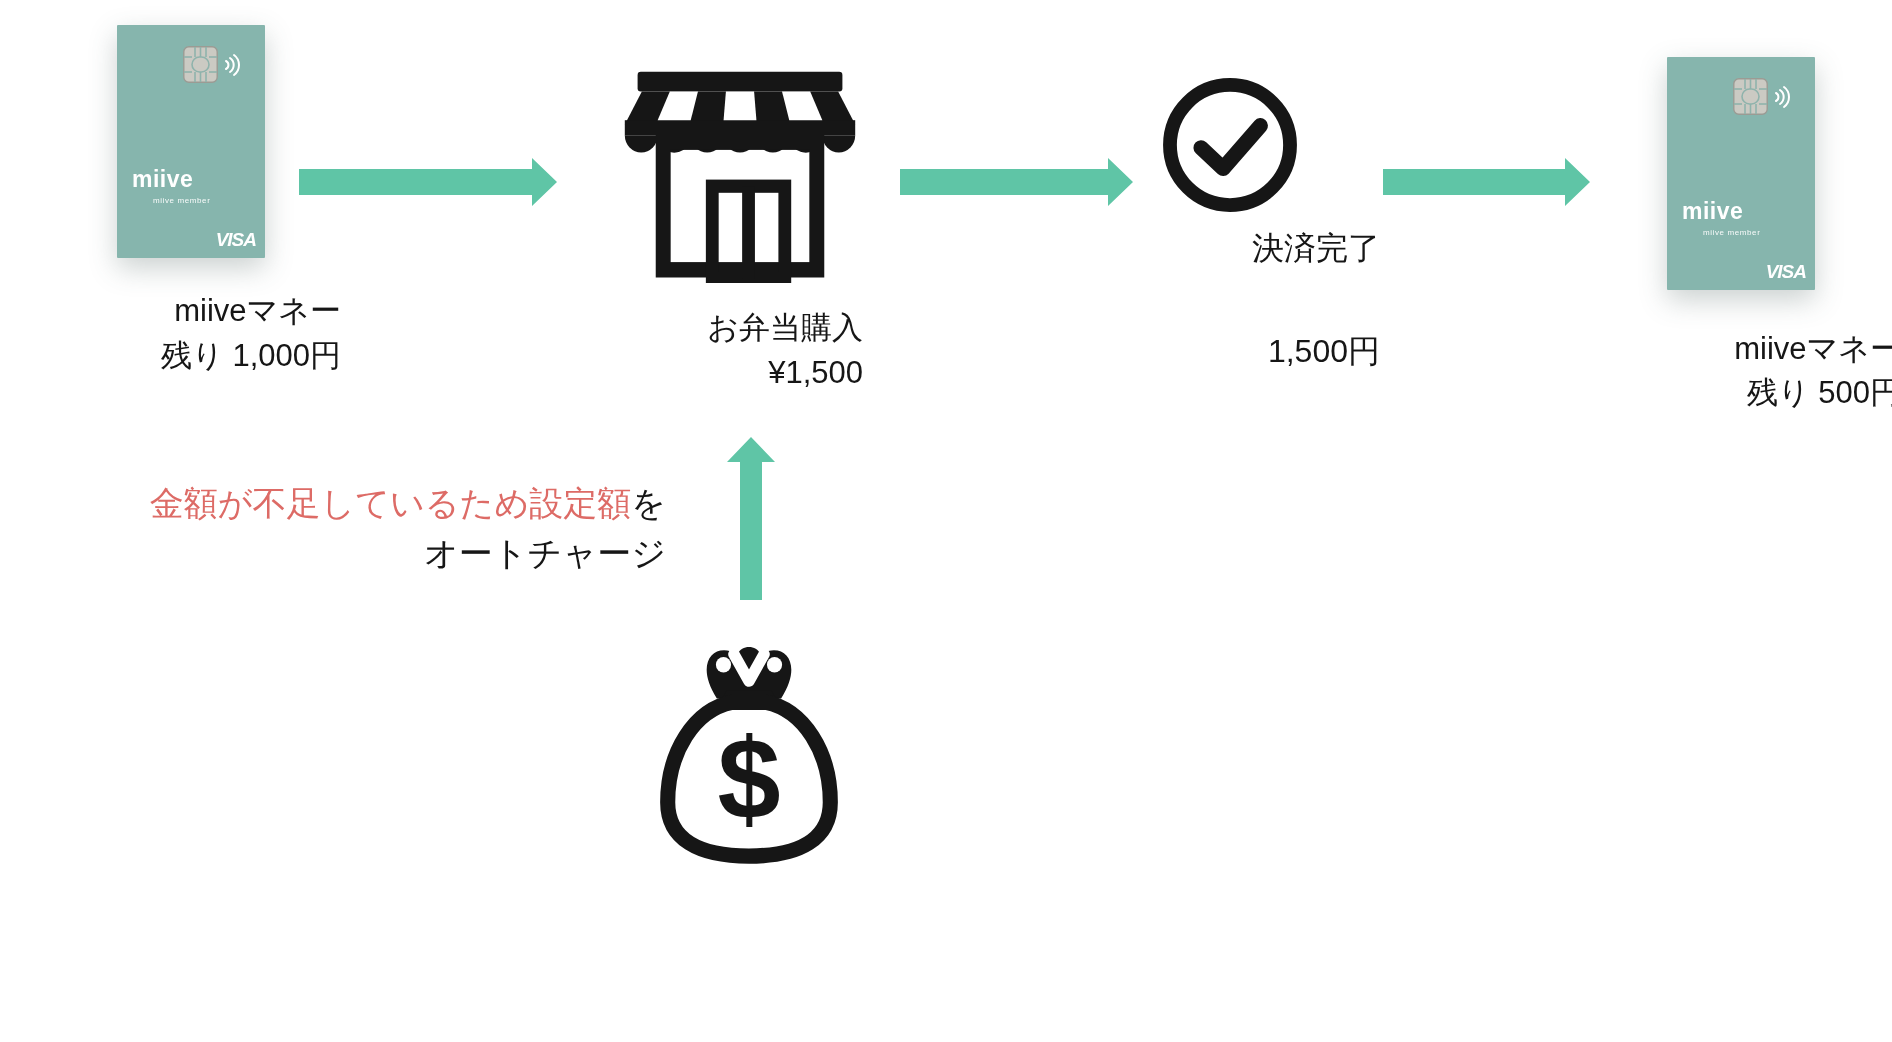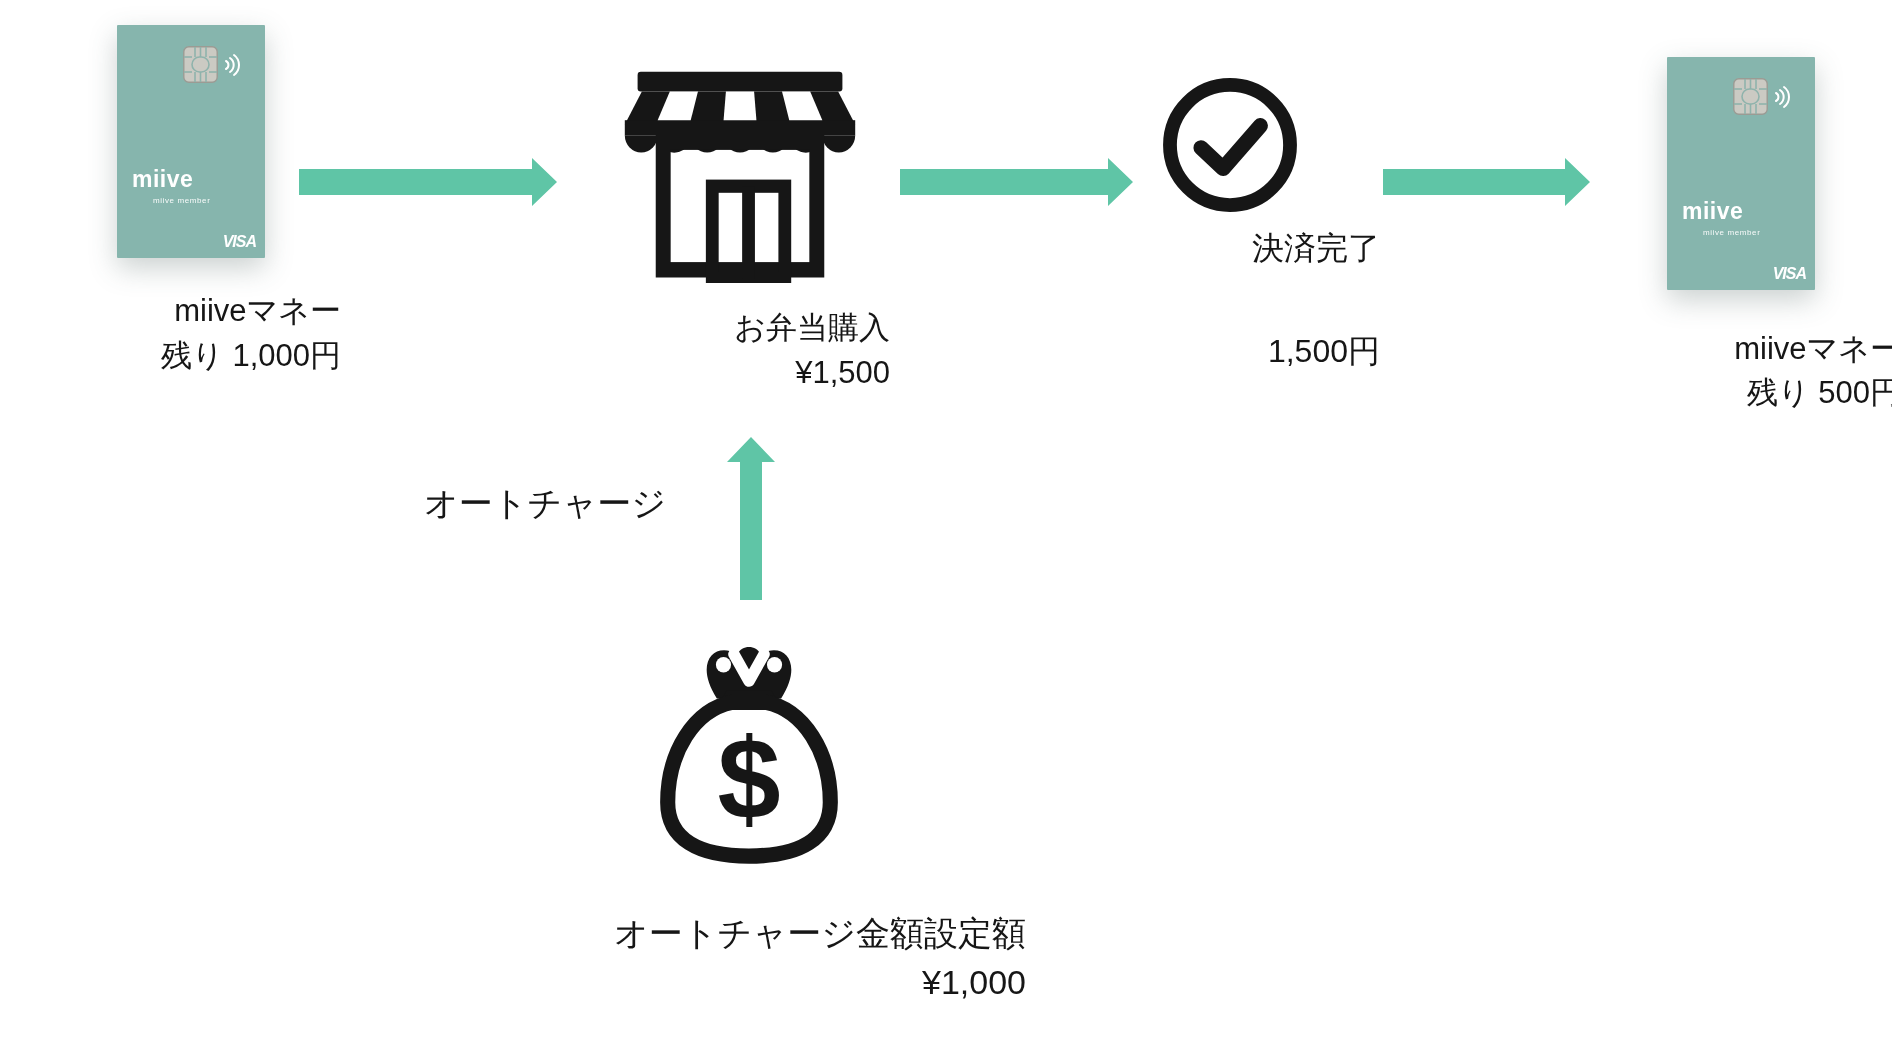--- a/index.html
+++ b/index.html
@@ -19,26 +19,26 @@
         border-radius:1px;box-shadow:0 10px 28px rgba(70,90,85,.28);}
   .card-before{left:117px;top:25px;}
   .card-after{left:1667px;top:57px;}
   .chip{position:absolute;left:66px;top:21px;}
   .contactless{position:absolute;left:106px;top:27px;}
   .card-brand{position:absolute;left:15px;top:141px;color:var(--card-text);
               font-size:23px;font-weight:800;letter-spacing:.5px;line-height:26px;}
   .card-member{position:absolute;left:16px;top:171px;color:var(--card-text);
                font-size:8px;letter-spacing:.6px;opacity:.95;margin-left:20px;}
   .card-network{position:absolute;right:9px;bottom:7px;color:var(--card-text);
-                font-size:16px;font-weight:800;font-style:italic;letter-spacing:-1px;}
+                font-size:19px;font-weight:800;font-style:italic;letter-spacing:-1px;}
 
   
   .label{position:absolute;text-align:right;font-weight:400;color:var(--ink);}
   .lbl-card-before{left:41px;top:288px;width:300px;font-size:31px;line-height:45px;}
-  .lbl-store{left:590px;top:305px;width:300px;font-size:31px;line-height:45px;}
+  .lbl-store{left:563px;top:305px;width:300px;font-size:31px;line-height:45px;}
   .lbl-pay-status{left:1080px;top:228px;width:300px;font-size:32px;line-height:40px;}
   .lbl-pay-amount{left:1080px;top:327px;width:300px;font-size:32px;line-height:48px;}
   .lbl-card-after{left:1581px;top:327px;width:320px;font-size:31px;line-height:44px;}
   .lbl-note{left:46px;top:478px;width:620px;font-size:34px;line-height:50px;}
   .lbl-note .hl{color:var(--alert-red);}
   .lbl-bag{left:426px;top:909px;width:600px;font-size:34px;line-height:49px;}
 
   
   .abs{position:absolute;}
   .arrow{color:var(--arrow-teal);}
@@ -157,34 +157,31 @@
     <div class="card-brand">miive</div>
     <div class="card-member">miive member</div>
     <div class="card-network">VISA</div>
   </div>
   <div class="label lbl-card-after">
     <div>miiveマネー</div>
     <div>残り 500円</div>
   </div>
 
   <div class="label lbl-note">
+    <div><span class="hl">金額が不足しているため設定額</span><span>を</span></div>
     <div>オートチャージ</div>
   </div>
 
   <svg class="abs arrow" style="left:727px;top:437px;" width="48" height="163" viewBox="0 0 48 163">
     <polygon points="24,0 48,25 35,25 35,163 13,163 13,25 0,25" fill="currentColor"></polygon>
   </svg>
 
   <svg class="abs blackicon" style="left:645px;top:633px;" width="208" height="250" viewBox="0 0 110 130" preserveAspectRatio="none">
     <path d="M38 34 C 26 16, 36 4, 49 11 C 51 6, 59 6, 61 11 C 74 4, 84 16, 72 34 Z" fill="currentColor"></path>
     <path d="M47 11 L55 25 L63 11" fill="none" stroke="#ffffff" stroke-width="6" stroke-linecap="round" stroke-linejoin="round"></path>
     <circle cx="41.5" cy="16.5" r="4" fill="#ffffff"></circle>
     <circle cx="68.5" cy="16.5" r="4" fill="#ffffff"></circle>
     <path d="M43 30 L67 30 L73 42 L37 42 Z" fill="currentColor"></path>
     <path d="M46 36 C 26 40, 12 62, 12 88 C 12 107, 28 116, 55 116 C 82 116, 98 107, 98 88 C 98 62, 84 40, 64 36 Z" fill="#ffffff" stroke="currentColor" stroke-width="8" stroke-linejoin="round"></path>
     <text x="55" y="96" text-anchor="middle" font-size="60" font-weight="bold" fill="currentColor">$</text>
   </svg>
-  <div class="label lbl-bag">
-    <div>オートチャージ金額設定額</div>
-    <div>¥1,000</div>
-  </div>
 
 </div>
 
 </body></html>

